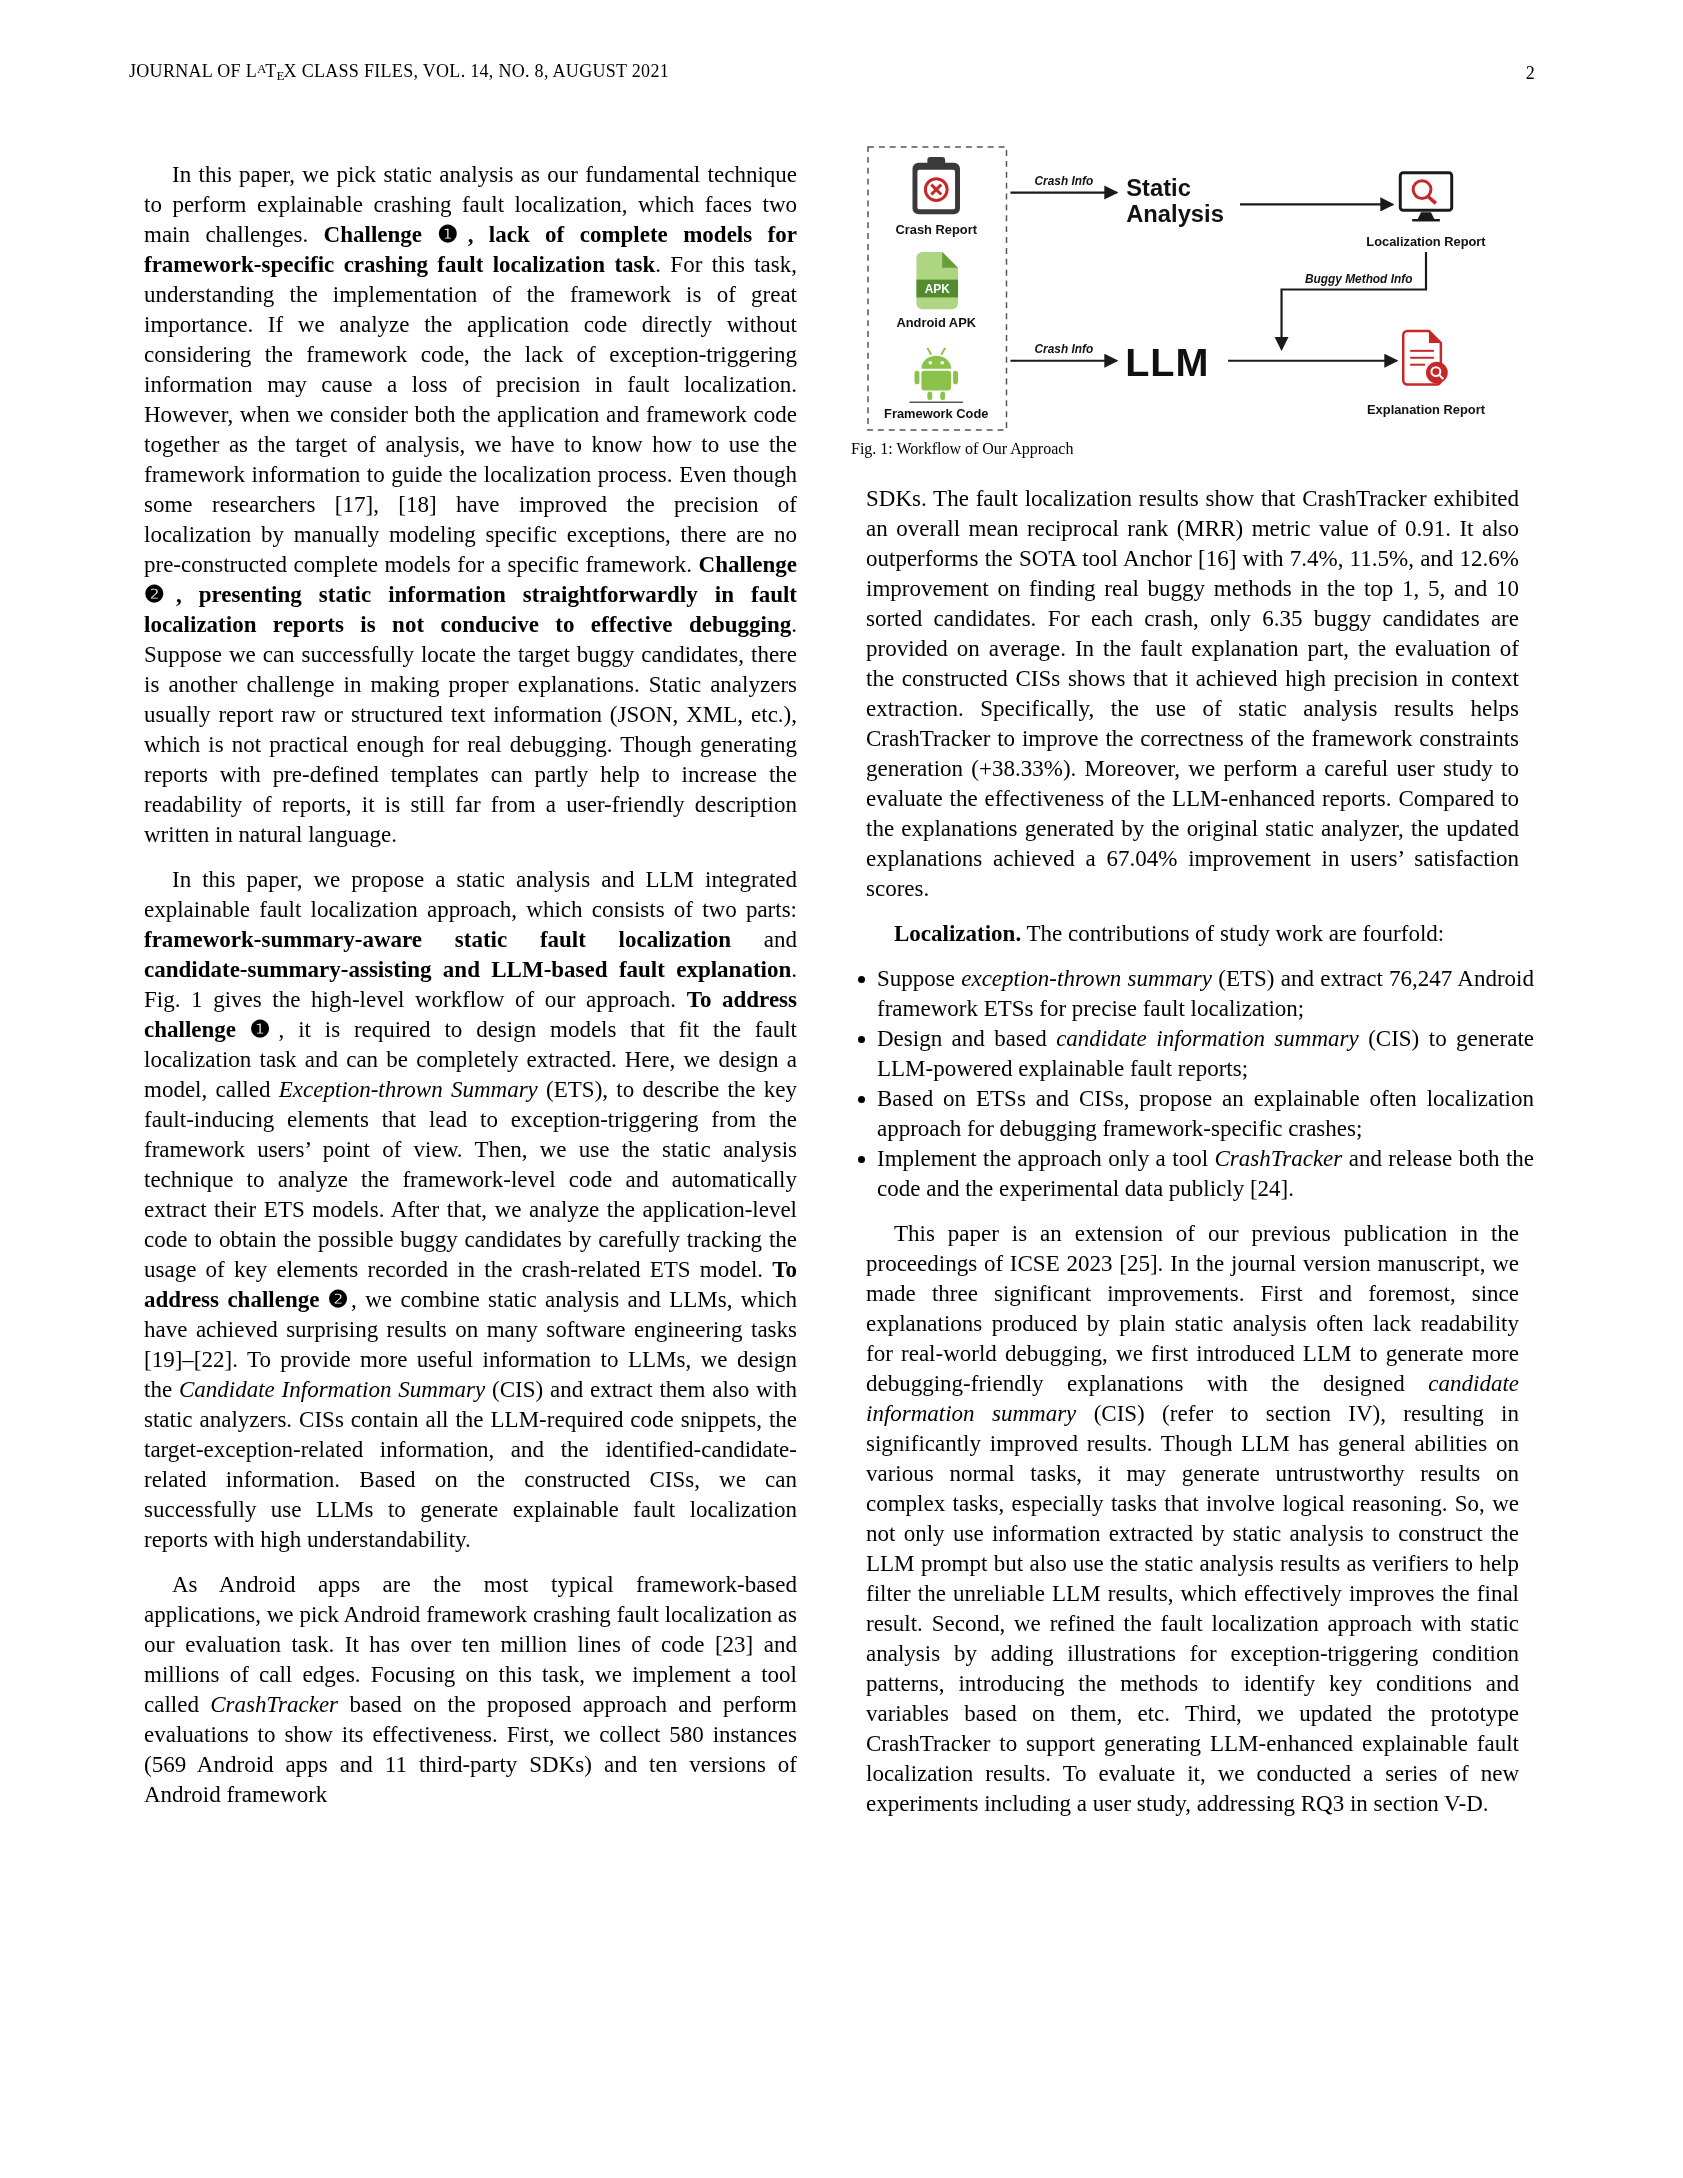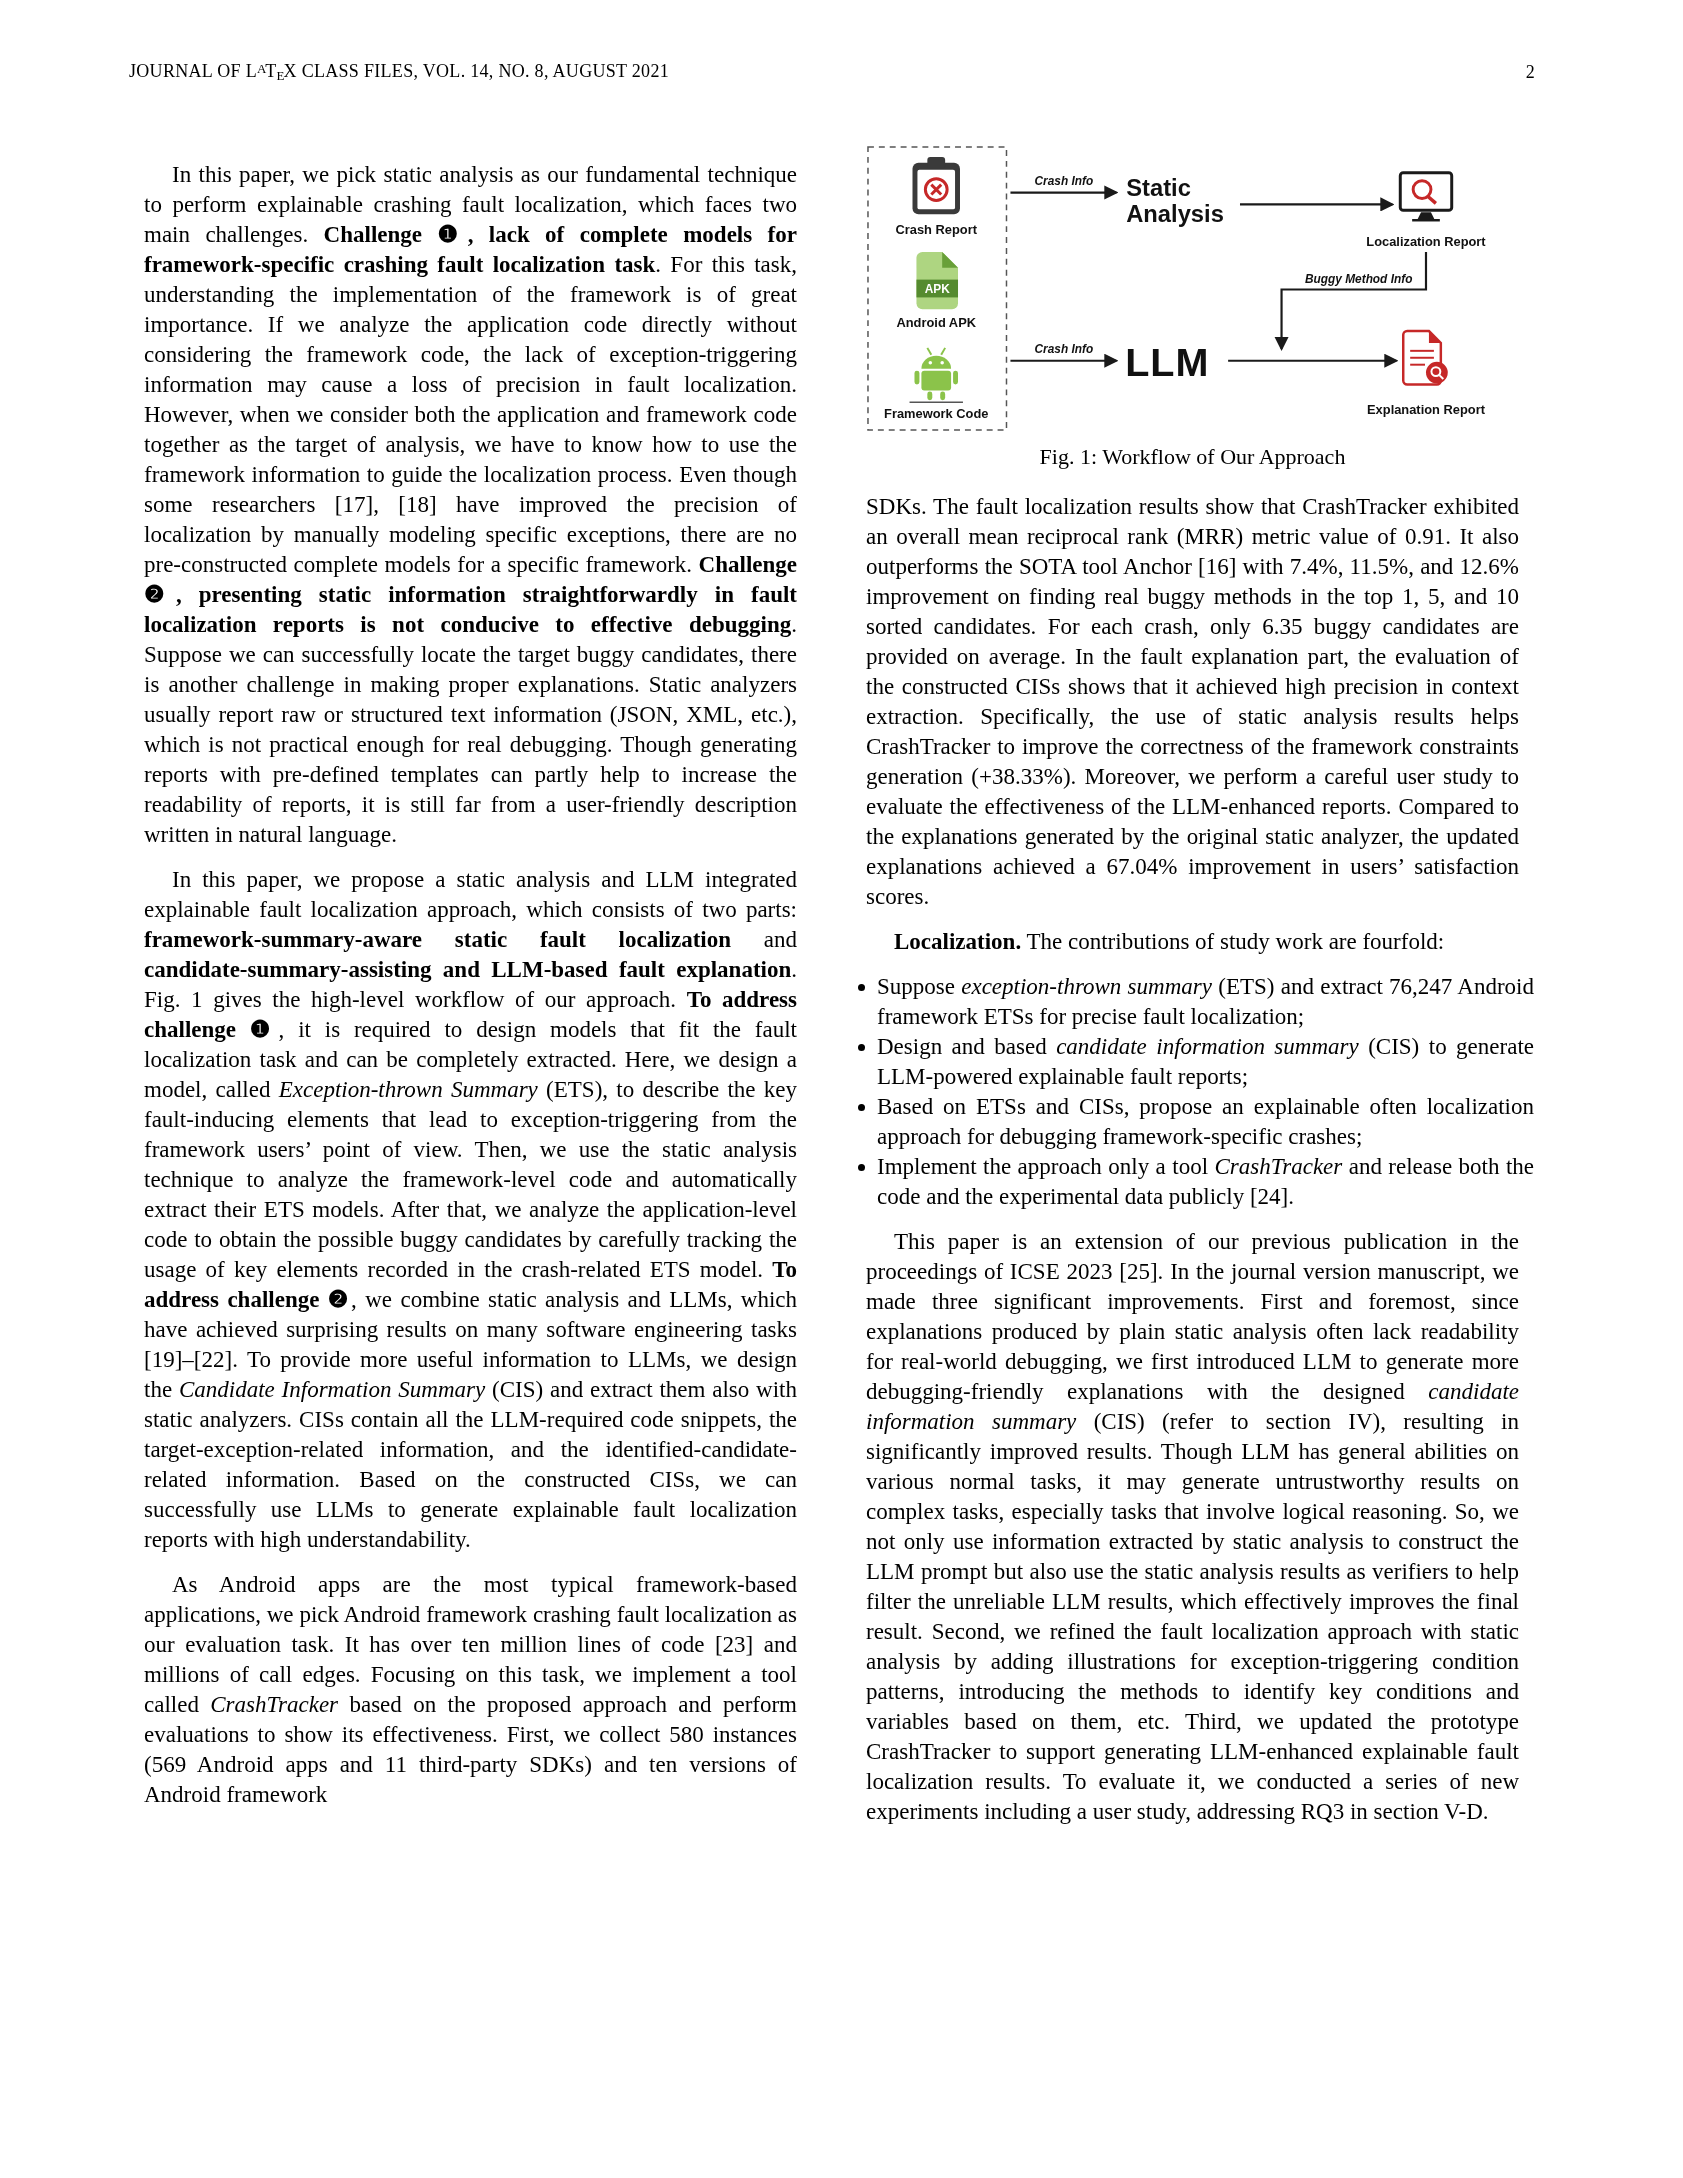--- a/index.html
+++ b/index.html
@@ -12,21 +12,21 @@
     font-family: "Liberation Serif", serif;
     color: #000;
   }
   .running-header {
     position: absolute;
     top: 61px;
     left: 129px;
     width: 1406px;
     display: flex;
     justify-content: space-between;
-    align-items: center;
+    align-items: flex-end;
     font-size: 18px;
     letter-spacing: 0.3px;
   }
   .col {
     position: absolute;
     top: 145px;
     width: 683px;
     font-size: 23px;
     line-height: 30px;
     text-align: justify;
@@ -37,21 +37,21 @@
   .para.indent { text-indent: 28px; }
 
   .run-n { }
   .run-b { font-weight: bold; }
   .run-i { font-style: italic; }
   .run-sup { font-size: 72%; vertical-align: 0.34em; letter-spacing: -1px; }
   .run-sub { font-size: 72%; vertical-align: -0.18em; letter-spacing: -1px; }
 
   .fig { margin: 0 0 20px 0; }
   .fig svg { display: block; margin: 0 auto; }
-  .fig-caption { text-align: center; font-size: 22px; margin-top: 8px; line-height: 30px; }
+  .fig-caption { text-align: left; font-size: 16px; margin-top: 0; line-height: 30px; }
 
   .contrib-list { margin: 0; padding: 0; list-style: none; }
   .contrib-list li { position: relative; padding-left: 26px; }
   .contrib-list li::before {
     content: "";
     position: absolute;
     left: 7px;
     top: 12px;
     width: 7px;
     height: 7px;

